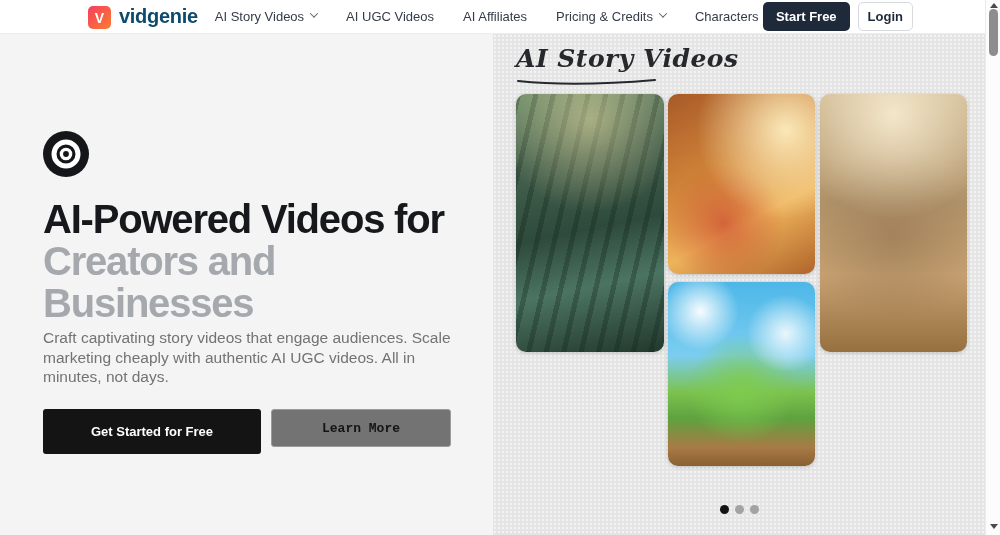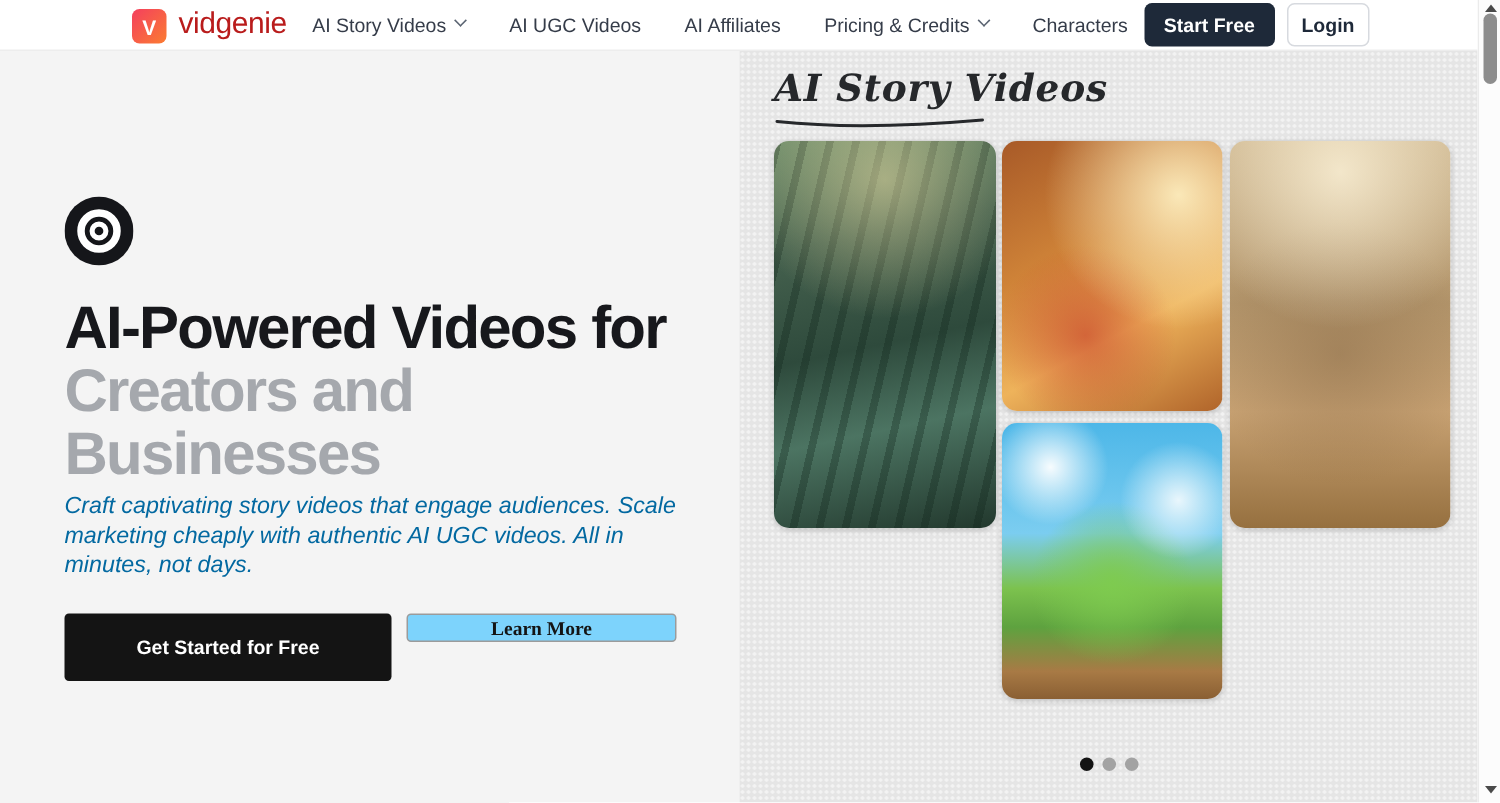--- a/index.html
+++ b/index.html
@@ -14,21 +14,21 @@
     background:#ffffff; display:flex; align-items:center;
     padding:0 72px 0 88px; border-bottom:1px solid #ededed; z-index:5;
   }
   .brand { display:flex; align-items:center; gap:8px; cursor:pointer; }
   .logo {
     width:23px; height:23px; border-radius:5px;
     background:linear-gradient(135deg,#f43f5e 0%,#fb7c32 100%);
     display:flex; align-items:center; justify-content:center;
     color:#fff; font-weight:bold; font-size:14px; margin-top:2px;
   }
-  .brand-name { font-size:20px; font-weight:normal; color:#b91c1c; letter-spacing:-0.3px; }
+  .brand-name { font-size:20px; font-weight:bold; color:#0c4a6e; letter-spacing:-0.3px; }
   .menu { display:flex; align-items:center; gap:29px; margin-left:17px; }
   .nav-item {
     font-size:13px; color:#353c49; text-decoration:none; cursor:pointer;
     display:flex; align-items:center; white-space:nowrap;
   }
   .chev {
     width:6px; height:6px; border-right:1.6px solid #5b6472; border-bottom:1.6px solid #5b6472;
     transform:rotate(45deg) translate(-1px,-1px); display:inline-block; margin-left:7px; margin-top:-3px;
   }
   .nav-actions { margin-left:auto; display:flex; align-items:center; gap:8px; }
@@ -48,30 +48,30 @@
 
   .hero-panel { position:relative; width:493px; height:501px; background:#f4f4f4; }
   .hero-icon { position:absolute; left:43px; top:97px; width:46px; height:46px; }
   .hero-title {
     position:absolute; left:43px; top:164px; width:438px;
     font-size:40px; line-height:42px; font-weight:bold; letter-spacing:-1.2px; color:#17181c;
   }
   .hero-title .gray { color:#a5a8ad; }
   .hero-desc {
     position:absolute; left:43px; top:294px; width:420px;
-    font-size:15.5px; line-height:19.5px; color:#0369a1;font-style:italic;
+    font-size:15.5px; line-height:19.5px; color:#737373;
   }
   .hero-ctas { position:absolute; left:43px; top:375px; display:flex; gap:10px; }
   .btn-primary {
     width:218px; height:45px; background:#141414; color:#fff; border:none; border-radius:3px;
     font-size:13px; font-weight:bold; cursor:pointer; font-family:"Liberation Sans",sans-serif;
   }
   .btn-secondary {
-    width:180px; height:19px; background:#7dd3fc; color:#141414; border:1px solid #9b9b9b; border-radius:3px;
-    font-size:13px; font-weight:bold; cursor:pointer; font-family:Liberation Serif, serif;
+    width:180px; height:38px; background:#737373; color:#141414; border:1px solid #9b9b9b; border-radius:3px;
+    font-size:13px; font-weight:bold; cursor:pointer; font-family:Liberation Mono, monospace;
   }
 
   .showcase-panel {
     position:relative; width:492px; height:501px;
     background-color:#e5e5e5;
     background-image:radial-gradient(rgba(255,255,255,0.55) 1px, transparent 1.3px);
     background-size:4px 4px;
   }
   .showcase-header { position:absolute; left:23px; top:10px; height:48px; }
   .script-title {

